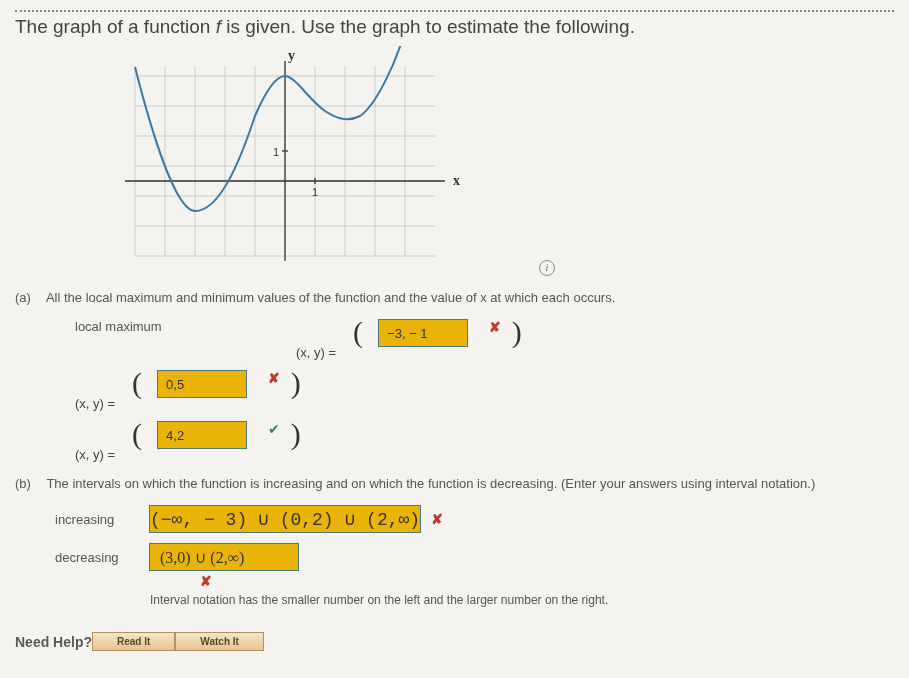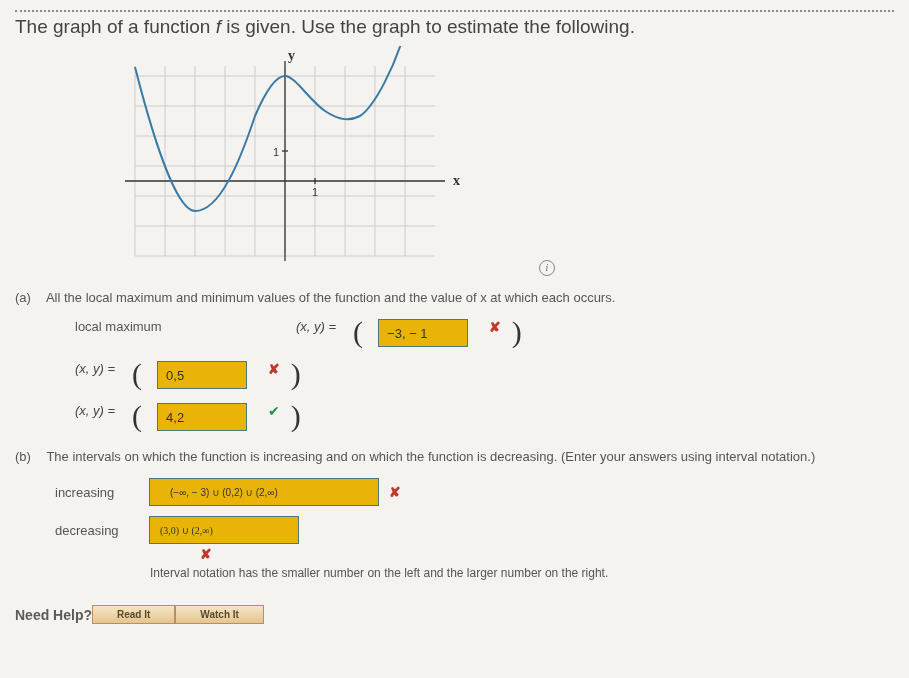--- a/index.html
+++ b/index.html
@@ -51,23 +51,23 @@
       display: flex;
       align-items: flex-start;
       min-height: 32px;
       gap: 11px;
     }
     .answer-label {
       width: 210px;
       color: #555;
     }
     .xy-eq {
-      font-style: italic;
       margin-right: 6px;
       color: #444;
+      margin-top: 26px;
     }
     .big-paren {
       font-size: 30px;
       font-family: 'Times New Roman', serif;
       color: #333;
       line-height: 1;
       position: relative;
       top: -2px;
     }
     .answer-box {
@@ -75,22 +75,22 @@
       background: #eab308;
       padding: 4px 8px;
       min-width: 90px;
       height: 28px;
       display: inline-flex;
       align-items: center;
       font-size: 13px;
       color: #333;
       margin: 0 4px;
     }
-    .answer-box.long { min-width: 230px; padding: 6px 20px; font-size: 10px; font-family: Liberation Sans, sans-serif; }
-    .answer-box.med { min-width: 150px; padding: 6px 10px; font-size: 10px; font-family: 'Times New Roman', serif; }
+    .answer-box.long { min-width: 230px; padding: 6px 0; font-size: 18px; font-family: Liberation Mono, monospace; }
+    .answer-box.med { min-width: 150px; padding: 6px 10px; font-size: 16px; font-family: 'Times New Roman', serif; }
     .mark-x {
       color: #c0392b;
       font-weight: bold;
       font-size: 14px;
       margin-left: 6px;
     }
     .mark-check {
       color: #2a8a4a;
       font-size: 14px;
       margin-left: 6px;

